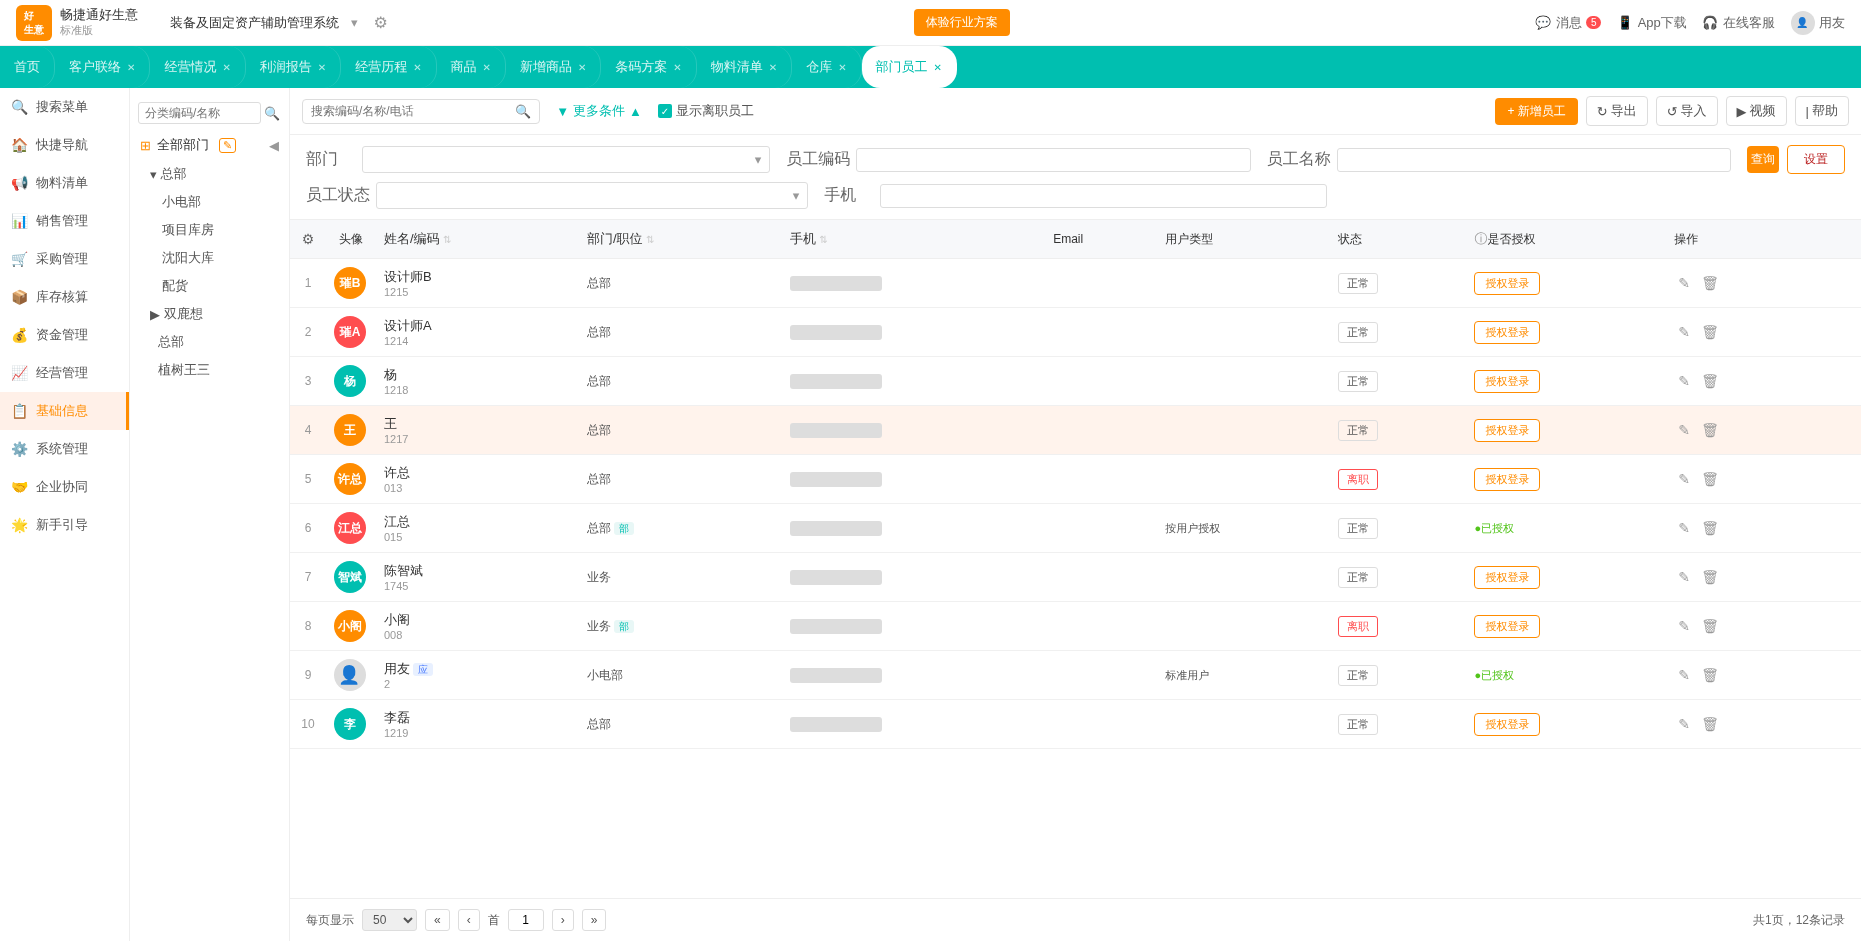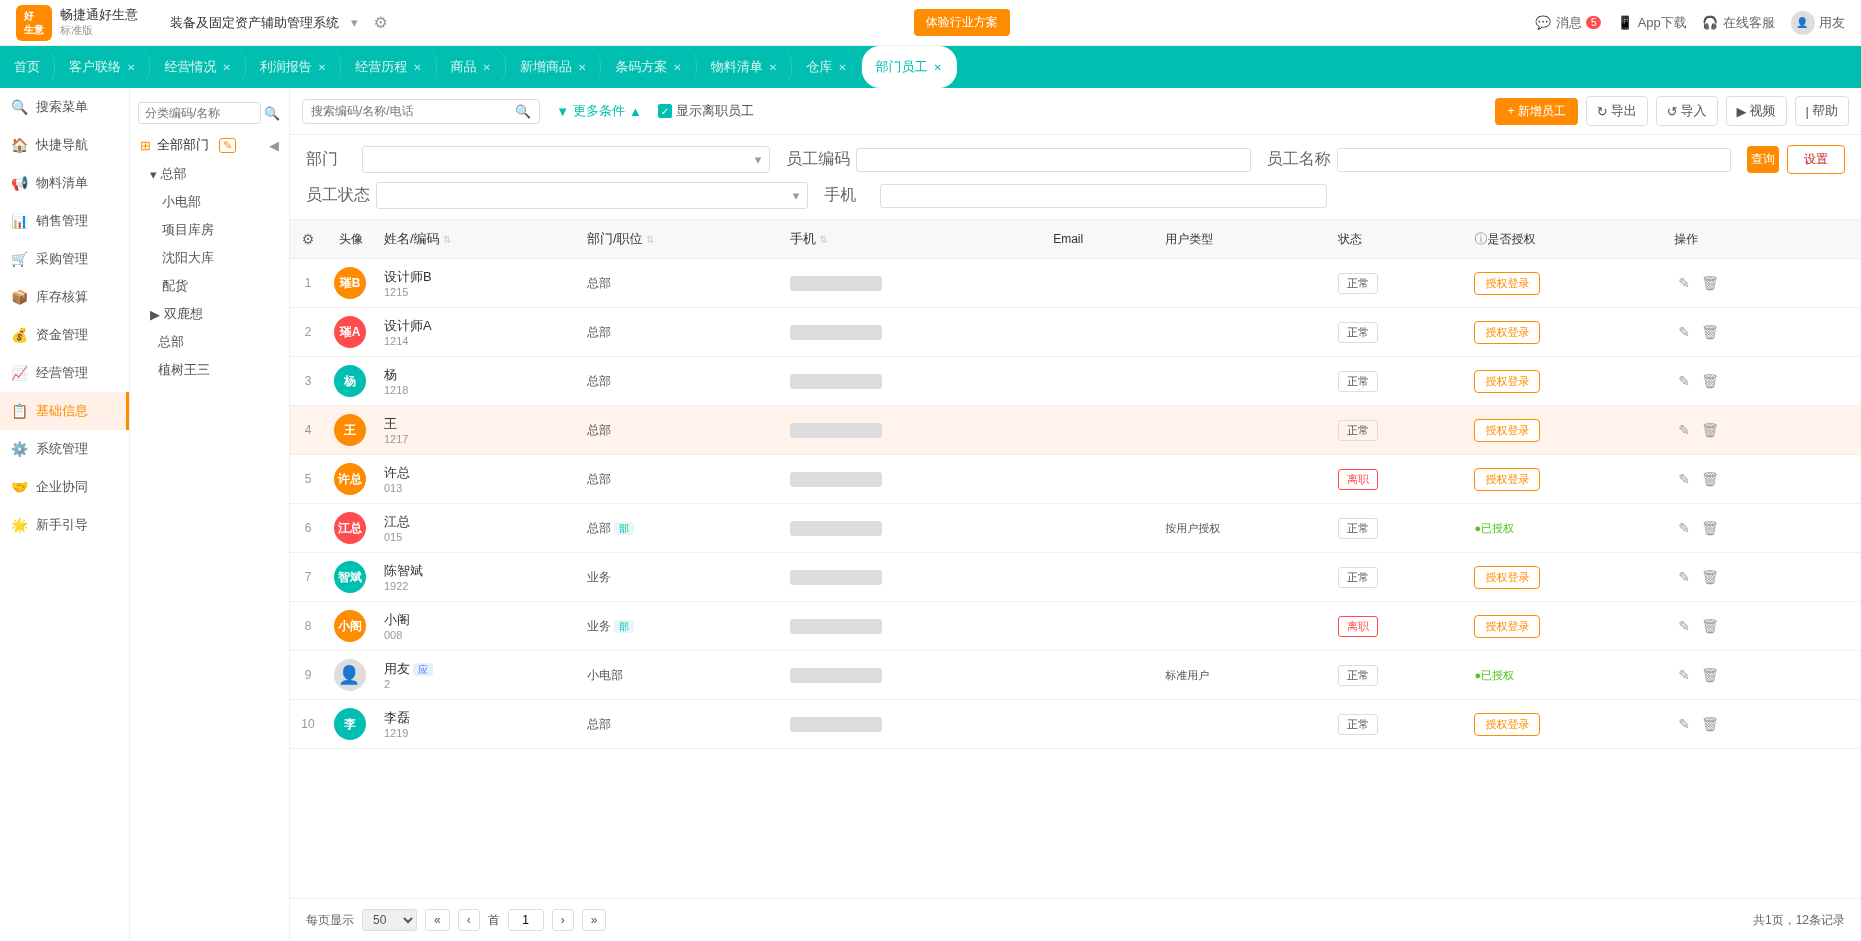--- a/index.html
+++ b/index.html
@@ -836,21 +836,21 @@
       <button class="op-btn" title="删除">🗑</button>
     </td>
   </tr>
                 <tr>
     <td class="col-num">7</td>
     <td class="col-avatar">
                     <div class="avatar" style="background:#00bfb0;">智斌</div>
                   </td>
     <td>
       <div class="emp-name">陈智斌</div>
-      <div class="emp-code">1922</div>
+      <div class="emp-code">1745</div>
     </td>
     <td>业务</td>
     <td><span class="blurred">██████████</span></td>
     <td></td>
     <td><span class="user-type-tag"></span></td>
     <td><span class="status-normal">正常</span></td>
     <td><button class="btn-authorize">授权登录</button></td>
     <td>
       <button class="op-btn" title="编辑">✎</button>
       <button class="op-btn" title="删除">🗑</button>

